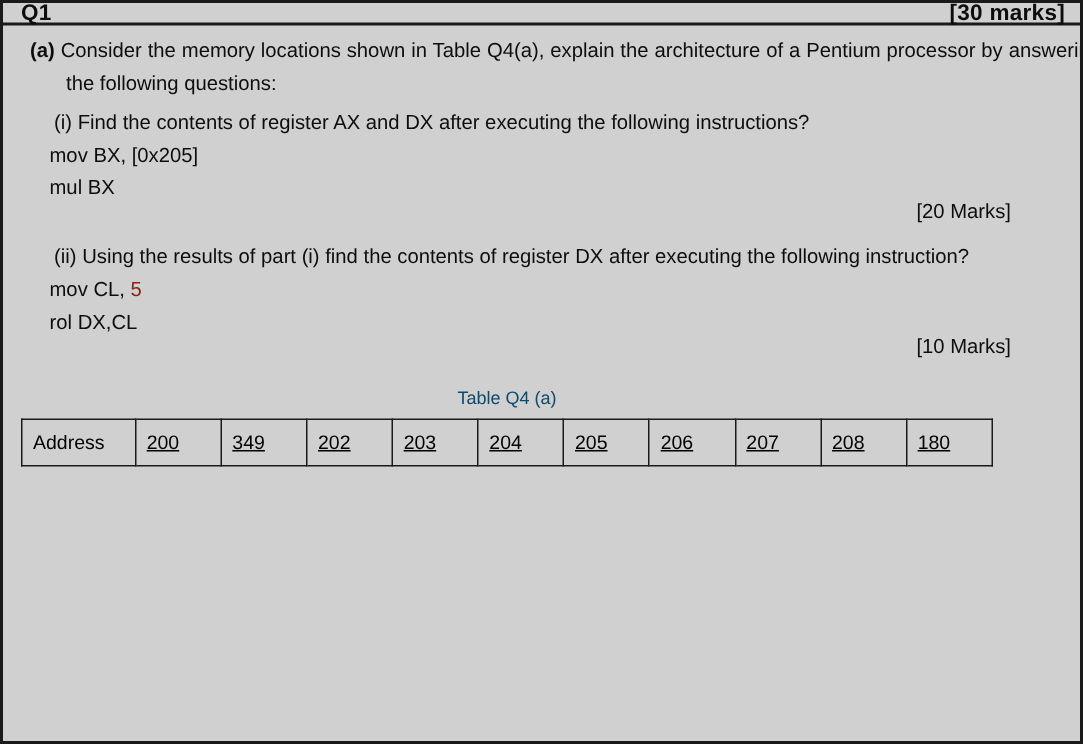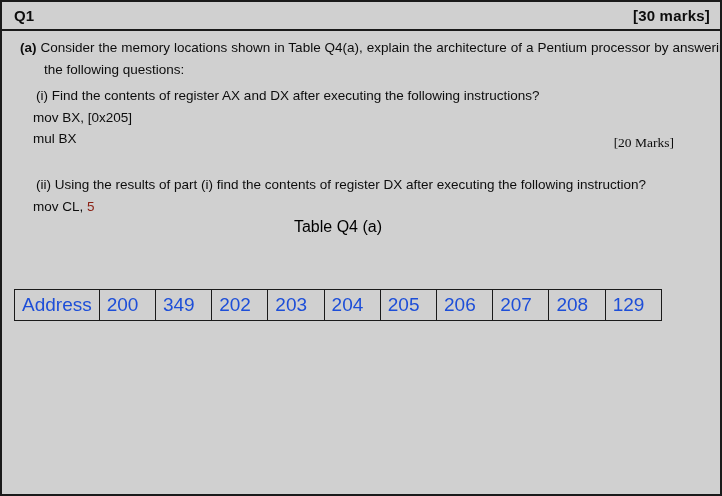--- a/index.html
+++ b/index.html
@@ -14,21 +14,21 @@
     position: relative;
     width: 722px;
     height: 496px;
     box-sizing: border-box;
     background: #d0d0d0;
     border: 2px solid #1a1a1a;
     overflow: hidden;
   }
   .title-bar {
     position: relative;
-    height: 29px;
+    height: 15px;
     box-sizing: border-box;
     border-bottom: 2px solid #1a1a1a;
     display: flex;
     align-items: center;
     justify-content: space-between;
     padding: 0 10px 0 12px;
   }
   .title-bar .q-label,
   .title-bar .q-marks {
     font-weight: bold;
@@ -69,67 +69,66 @@
   }
   .code-line {
     position: relative;
     margin-left: 19px;
     line-height: 1.62;
     white-space: pre;
   }
   .code-line .marks {
     position: absolute;
     right: 0;
-    top: 4px;
+    top: 16px;
     white-space: nowrap;
-    font-family: Liberation Serif, serif;
   }
   .code-wrap {
     position: relative;
     width: 660px;
   }
   .hl-red {
     color: #8a1f12;
   }
   .gap {
     height: 20px;
   }
   .table-caption {
     text-align: center;
-    font-size: 16px;
-    color: #000000;
-    margin-top: 0;
+    font-size: 12px;
+    color: #0c4a6e;
+    margin-top: 32px;
     margin-bottom: 7px;
     padding-right: 48px;
   }
   .table-holder {
     display: flex;
     justify-content: center;
     padding-right: 48px;
   }
   table.mem {
     border-collapse: collapse;
-    font-size: 19px;
-    color: #1d4ed8;
+    font-size: 13px;
+    color: #000000;
     table-layout: fixed;
-    margin-top: 46px;
   }
   table.mem td {
     border: 1px solid #1a1a1a;
     height: 30px;
     padding: 0 7px;
     text-align: left;
     vertical-align: middle;
     white-space: nowrap;
   }
   table.mem td.rowhead {
     width: 62px;
   }
   table.mem td.cell {
     width: 44px;
+    text-decoration: underline;
   }
 </style>
 </head>
 <body>
 
 <div class="page">
 
   <div class="title-bar">
     <span class="q-label">Q1</span>
     <span class="q-marks">[30 marks]</span>
@@ -145,38 +144,39 @@
       <div class="code-line">mov BX, [0x205]</div>
       <div class="code-line"><span>mul BX</span><span class="marks">[20 Marks]</span></div>
     </div>
 
     <div class="gap"></div>
 
     <div class="para roman-item"><span class="marker">(ii)</span> <span>Using the results of part (i) find the contents of register DX after executing the following instruction?</span></div>
 
     <div class="code-wrap">
       <div class="code-line"><span>mov CL, </span><span class="hl-red">5</span></div>
+      <div class="code-line"><span>rol DX,CL</span><span class="marks">[10 Marks]</span></div>
     </div>
 
     <div class="table-caption">Table Q4 (a)</div>
 
     <div class="table-holder">
       <table class="mem">
         <tbody>
           <tr>
             <td class="rowhead">Address</td>
             <td class="cell">200</td>
             <td class="cell">349</td>
             <td class="cell">202</td>
             <td class="cell">203</td>
             <td class="cell">204</td>
             <td class="cell">205</td>
             <td class="cell">206</td>
             <td class="cell">207</td>
             <td class="cell">208</td>
-            <td class="cell">129</td>
+            <td class="cell">180</td>
           </tr>
         </tbody>
       </table>
     </div>
 
   </div>
 </div>
 
 </body></html>

